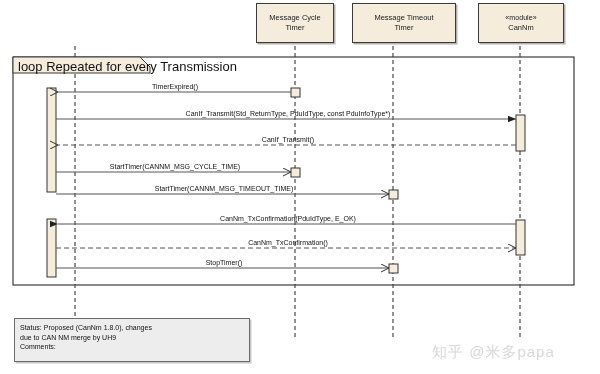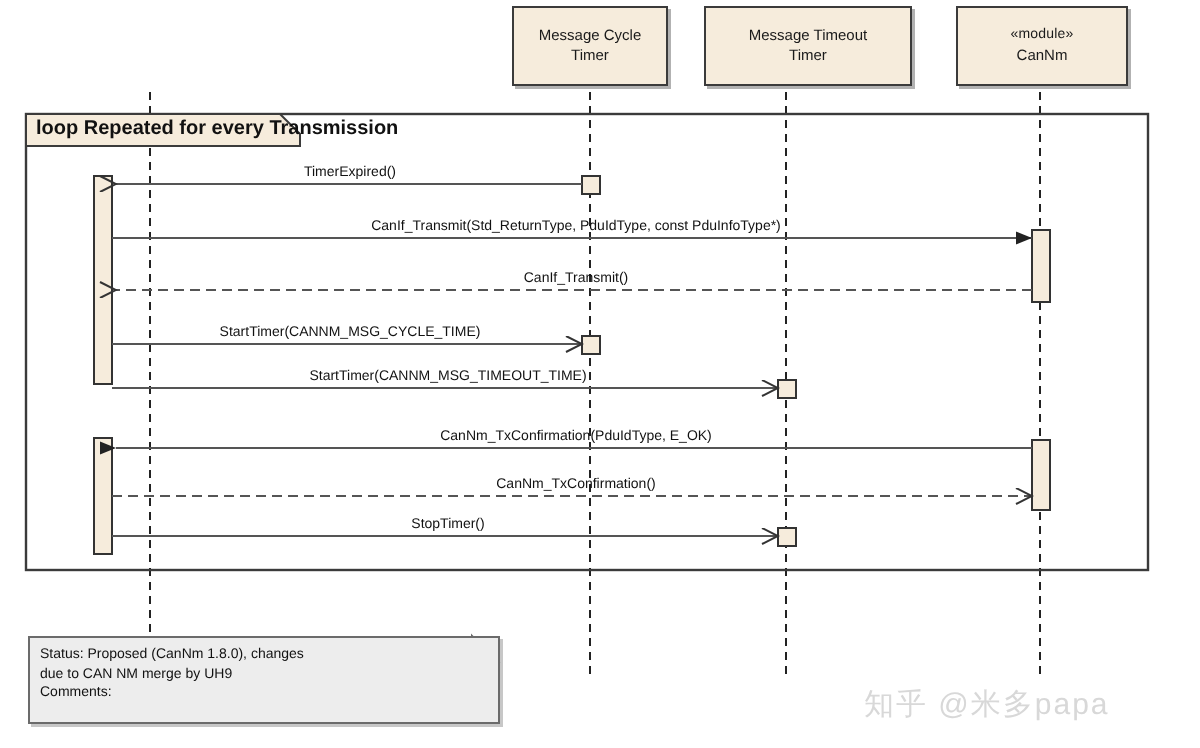--- a/index.html
+++ b/index.html
@@ -56,24 +56,23 @@
     font-size: 7px;
     line-height: 8px;
     color: #111111;
     white-space: nowrap;
     transform: translateX(-50%);
     background: transparent;
   }
   
   .loop-tag {
     position: absolute;
-    font-size: 10px;
+    font-size: 13px;
     color: #111111;
     white-space: nowrap;
-    font-weight: bold;
   }
   
   .note {
     position: absolute;
     background: #ededed;
     border: 1px solid #6b6b6b;
     box-sizing: border-box;
     font-size: 7px;
     line-height: 9.5px;
     color: #111111;

